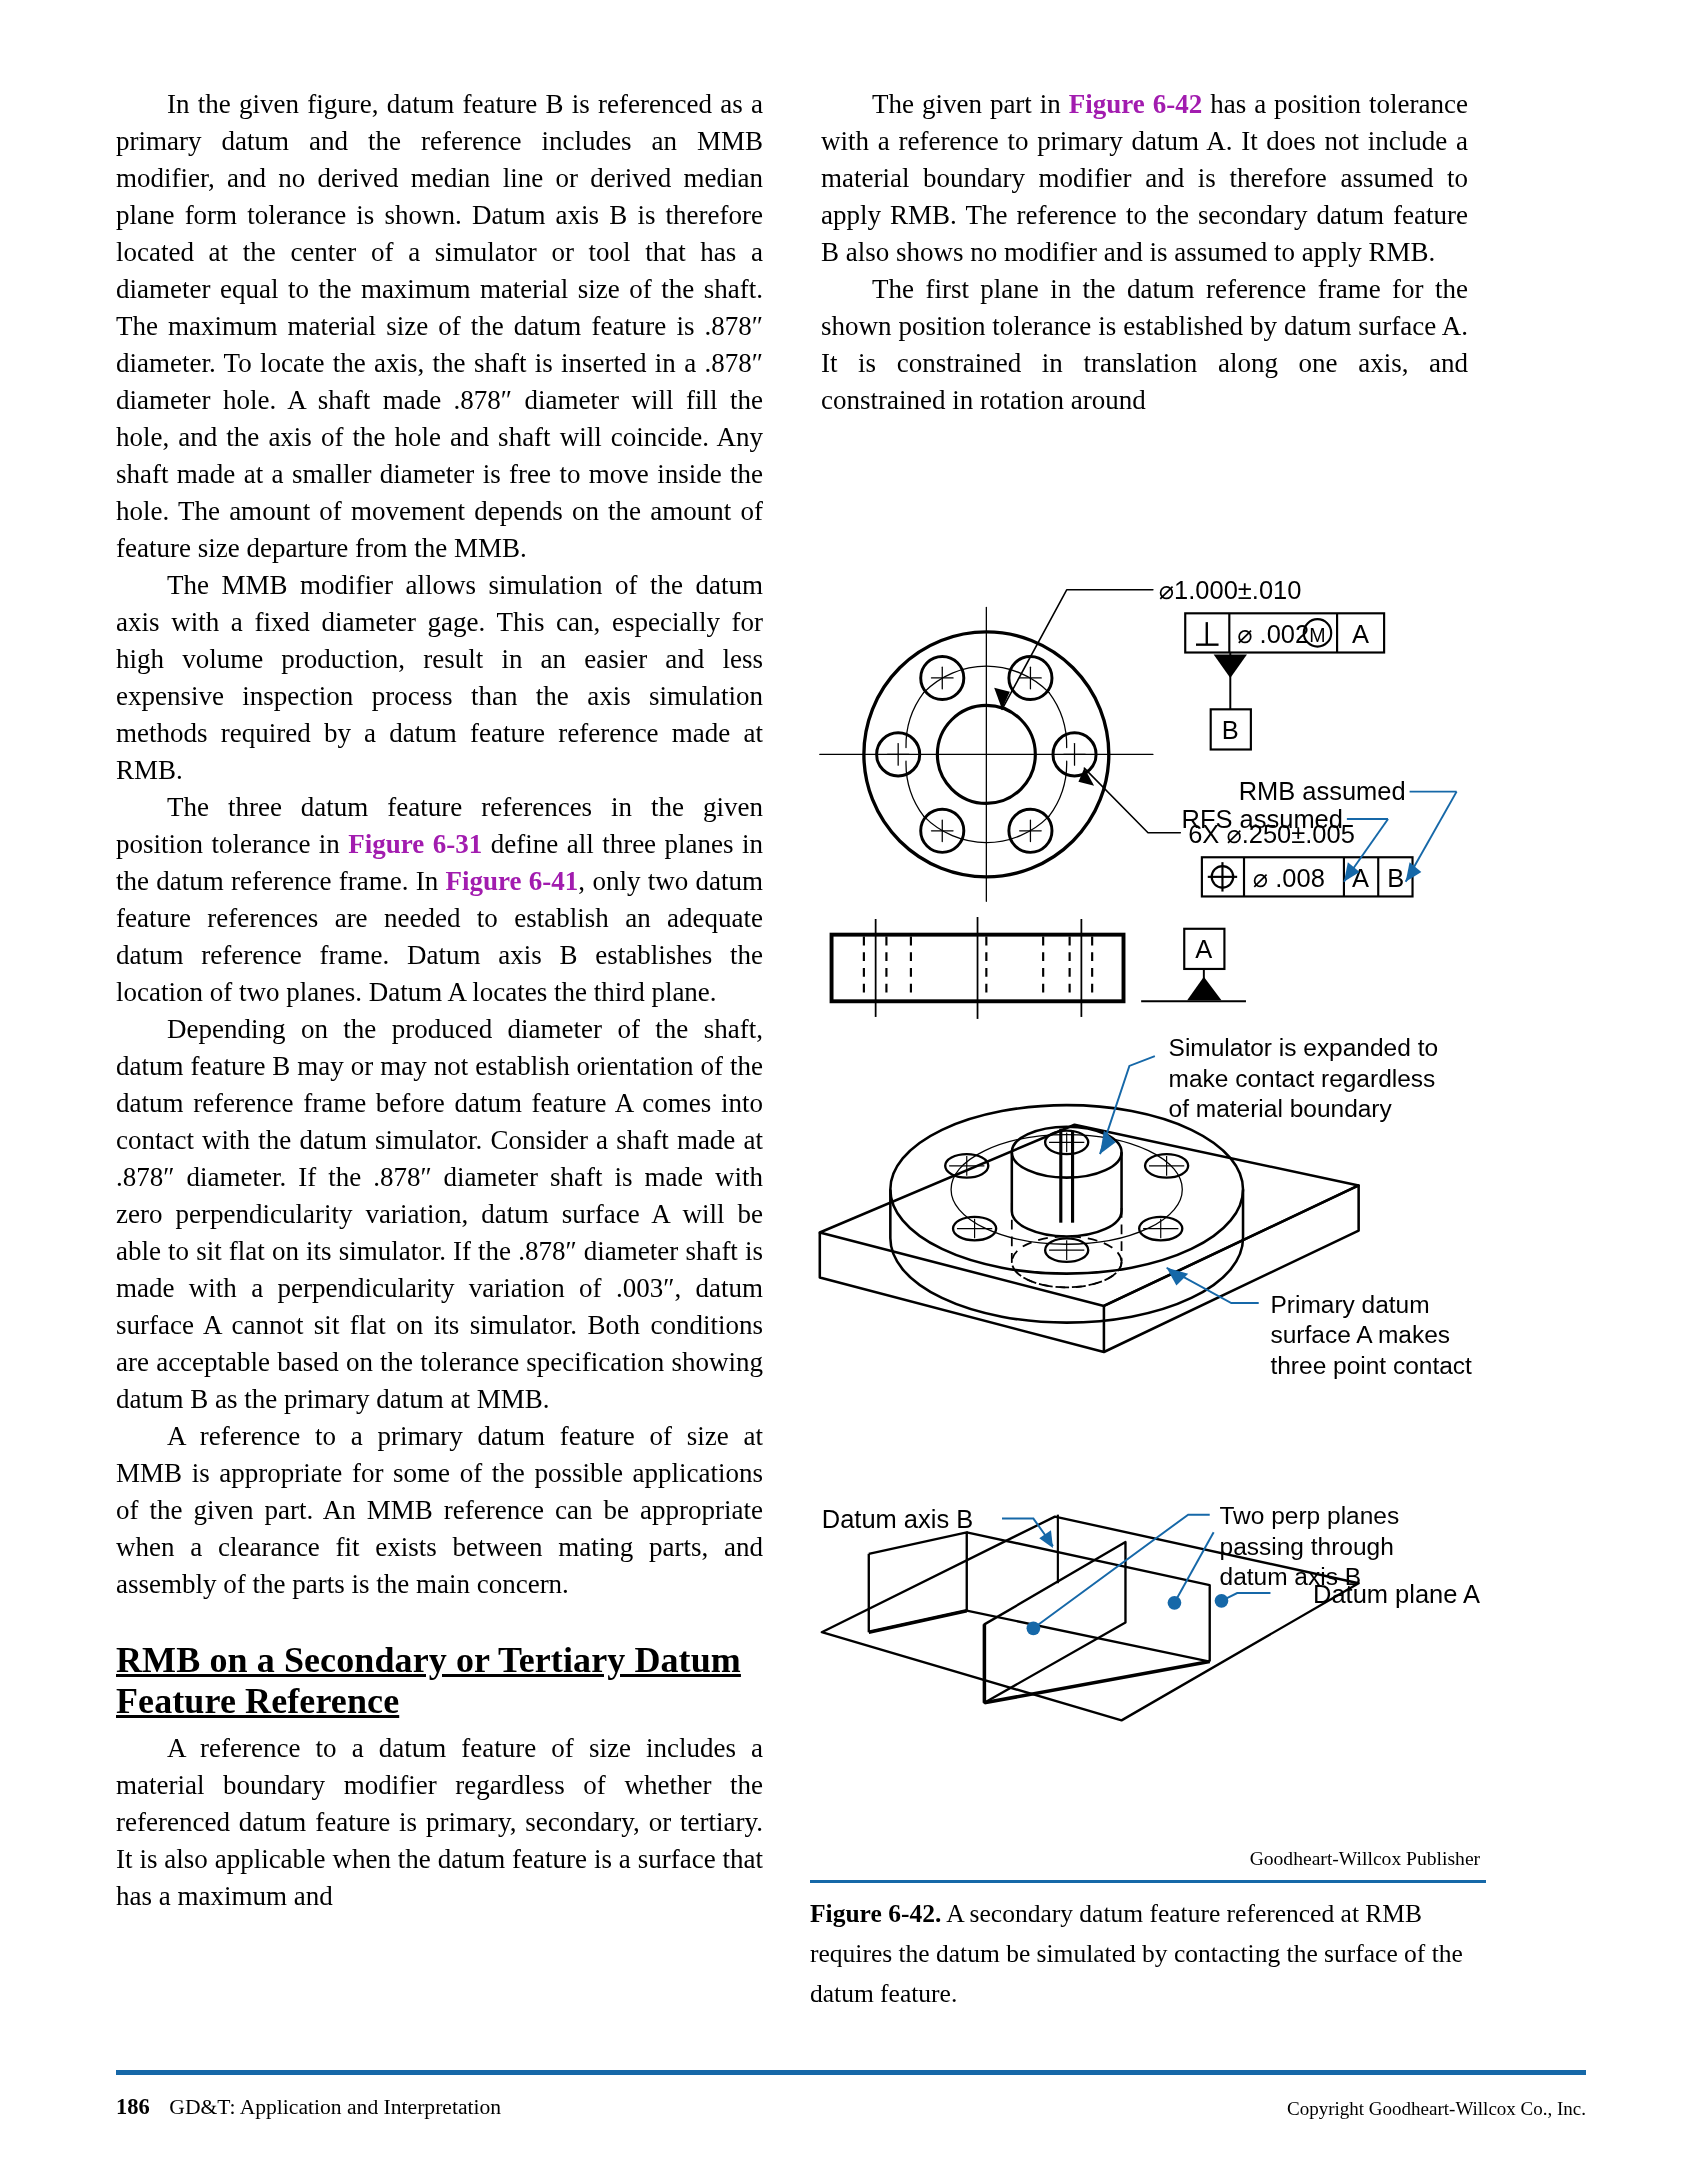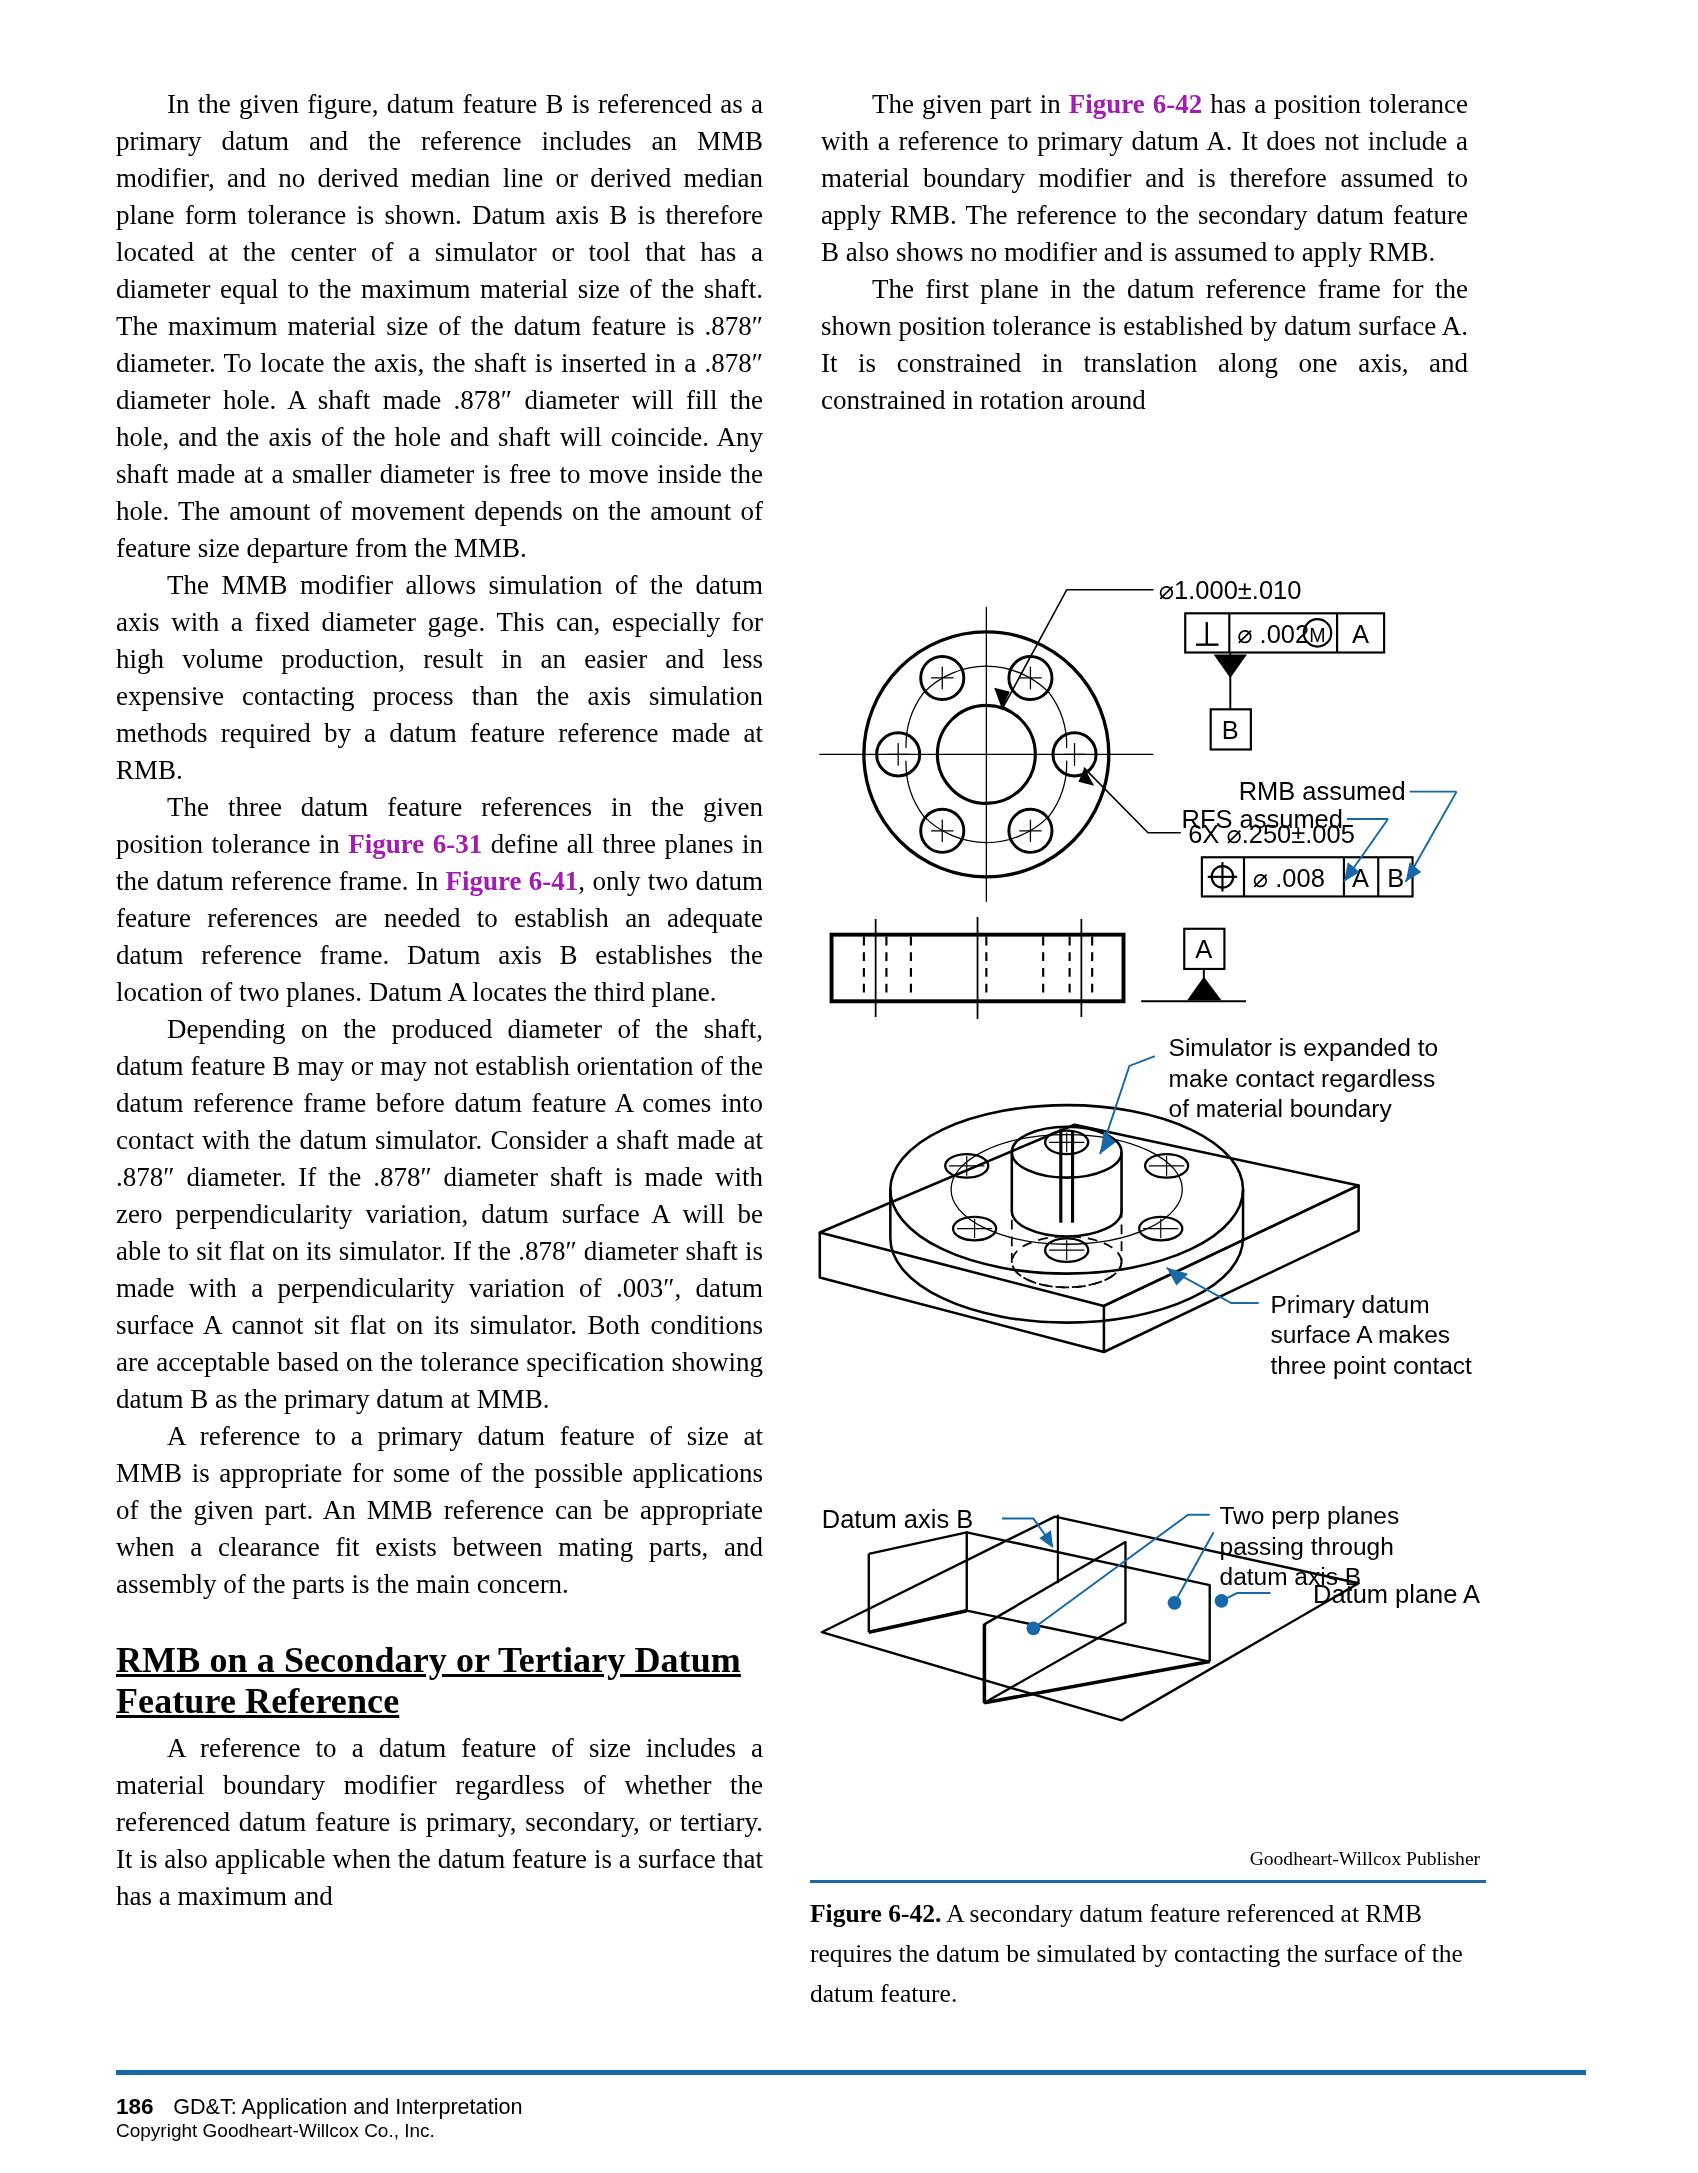--- a/index.html
+++ b/index.html
@@ -88,41 +88,40 @@
     top: 2070px;
     width: 1470px;
     height: 4.9px;
     background: #1668A8;
   }
   .footer {
     position: absolute;
     left: 116px;
     top: 2094px;
     width: 1470px;
-    font-family: Liberation Sans, sans-serif;
+    font-family: Liberation Serif, serif;
     font-size: 21.6px;
     display: flex;
     justify-content: space-between;
-    align-items: flex-start;
-    flex-direction: column;
+    align-items: flex-end;
   }
   .footer-left { display: flex; align-items: baseline; gap: 19.6px; }
   .pageno { font-weight: bold; font-size: 22.5px; }
   .footer-right { font-size: 19px; }
 
   svg text { font-family: "Liberation Sans", sans-serif; }
 </style>
 </head>
 <body>
 
 <div class="page">
 
   <div class="col col-left">
     <p class="body-par">In the given figure, datum feature B is referenced as a primary datum and the reference includes an MMB modifier, and no derived median line or derived median plane form tolerance is shown. Datum axis B is therefore located at the center of a simulator or tool that has a diameter equal to the maximum material size of the shaft. The maximum material size of the datum feature is .878″ diameter. To locate the axis, the shaft is inserted in a .878″ diameter hole. A shaft made .878″ diameter will fill the hole, and the axis of the hole and shaft will coincide. Any shaft made at a smaller diameter is free to move inside the hole. The amount of movement depends on the amount of feature size departure from the MMB.</p>
-    <p class="body-par">The MMB modifier allows simulation of the datum axis with a fixed diameter gage. This can, especially for high volume production, result in an easier and less expensive contacting process than the axis simulation methods required by a datum feature reference made at RMB.</p>
+    <p class="body-par">The MMB modifier allows simulation of the datum axis with a fixed diameter gage. This can, especially for high volume production, result in an easier and less expensive inspection process than the axis simulation methods required by a datum feature reference made at RMB.</p>
 
     <p class="body-par"><span>The three datum feature references in the given position tolerance in </span><span class="figref">Figure 6-31</span><span> define all three planes in the datum reference frame. In </span><span class="figref">Figure 6-41</span><span>, only two datum feature references are needed to establish an adequate datum reference frame. Datum axis B establishes the location of two planes. Datum A locates the third plane.</span></p>
 
     <p class="body-par">Depending on the produced diameter of the shaft, datum feature B may or may not establish orientation of the datum reference frame before datum feature A comes into contact with the datum simulator. Consider a shaft made at .878″ diameter. If the .878″ diameter shaft is made with zero perpendicularity variation, datum surface A will be able to sit flat on its simulator. If the .878″ diameter shaft is made with a perpendicularity variation of .003″, datum surface A cannot sit flat on its simulator. Both conditions are acceptable based on the tolerance specification showing datum B as the primary datum at MMB.</p>
     <p class="body-par">A reference to a primary datum feature of size at MMB is appropriate for some of the possible applications of the given part. An MMB reference can be appropriate when a clearance fit exists between mating parts, and assembly of the parts is the main concern.</p>
 
     <h2 class="section-head">RMB on a Secondary or Tertiary Datum Feature Reference</h2>
 
     <p class="body-par">A reference to a datum feature of size includes a material boundary modifier regardless of whether the referenced datum feature is primary, secondary, or tertiary. It is also applicable when the datum feature is a surface that has a maximum and</p>
   </div>

